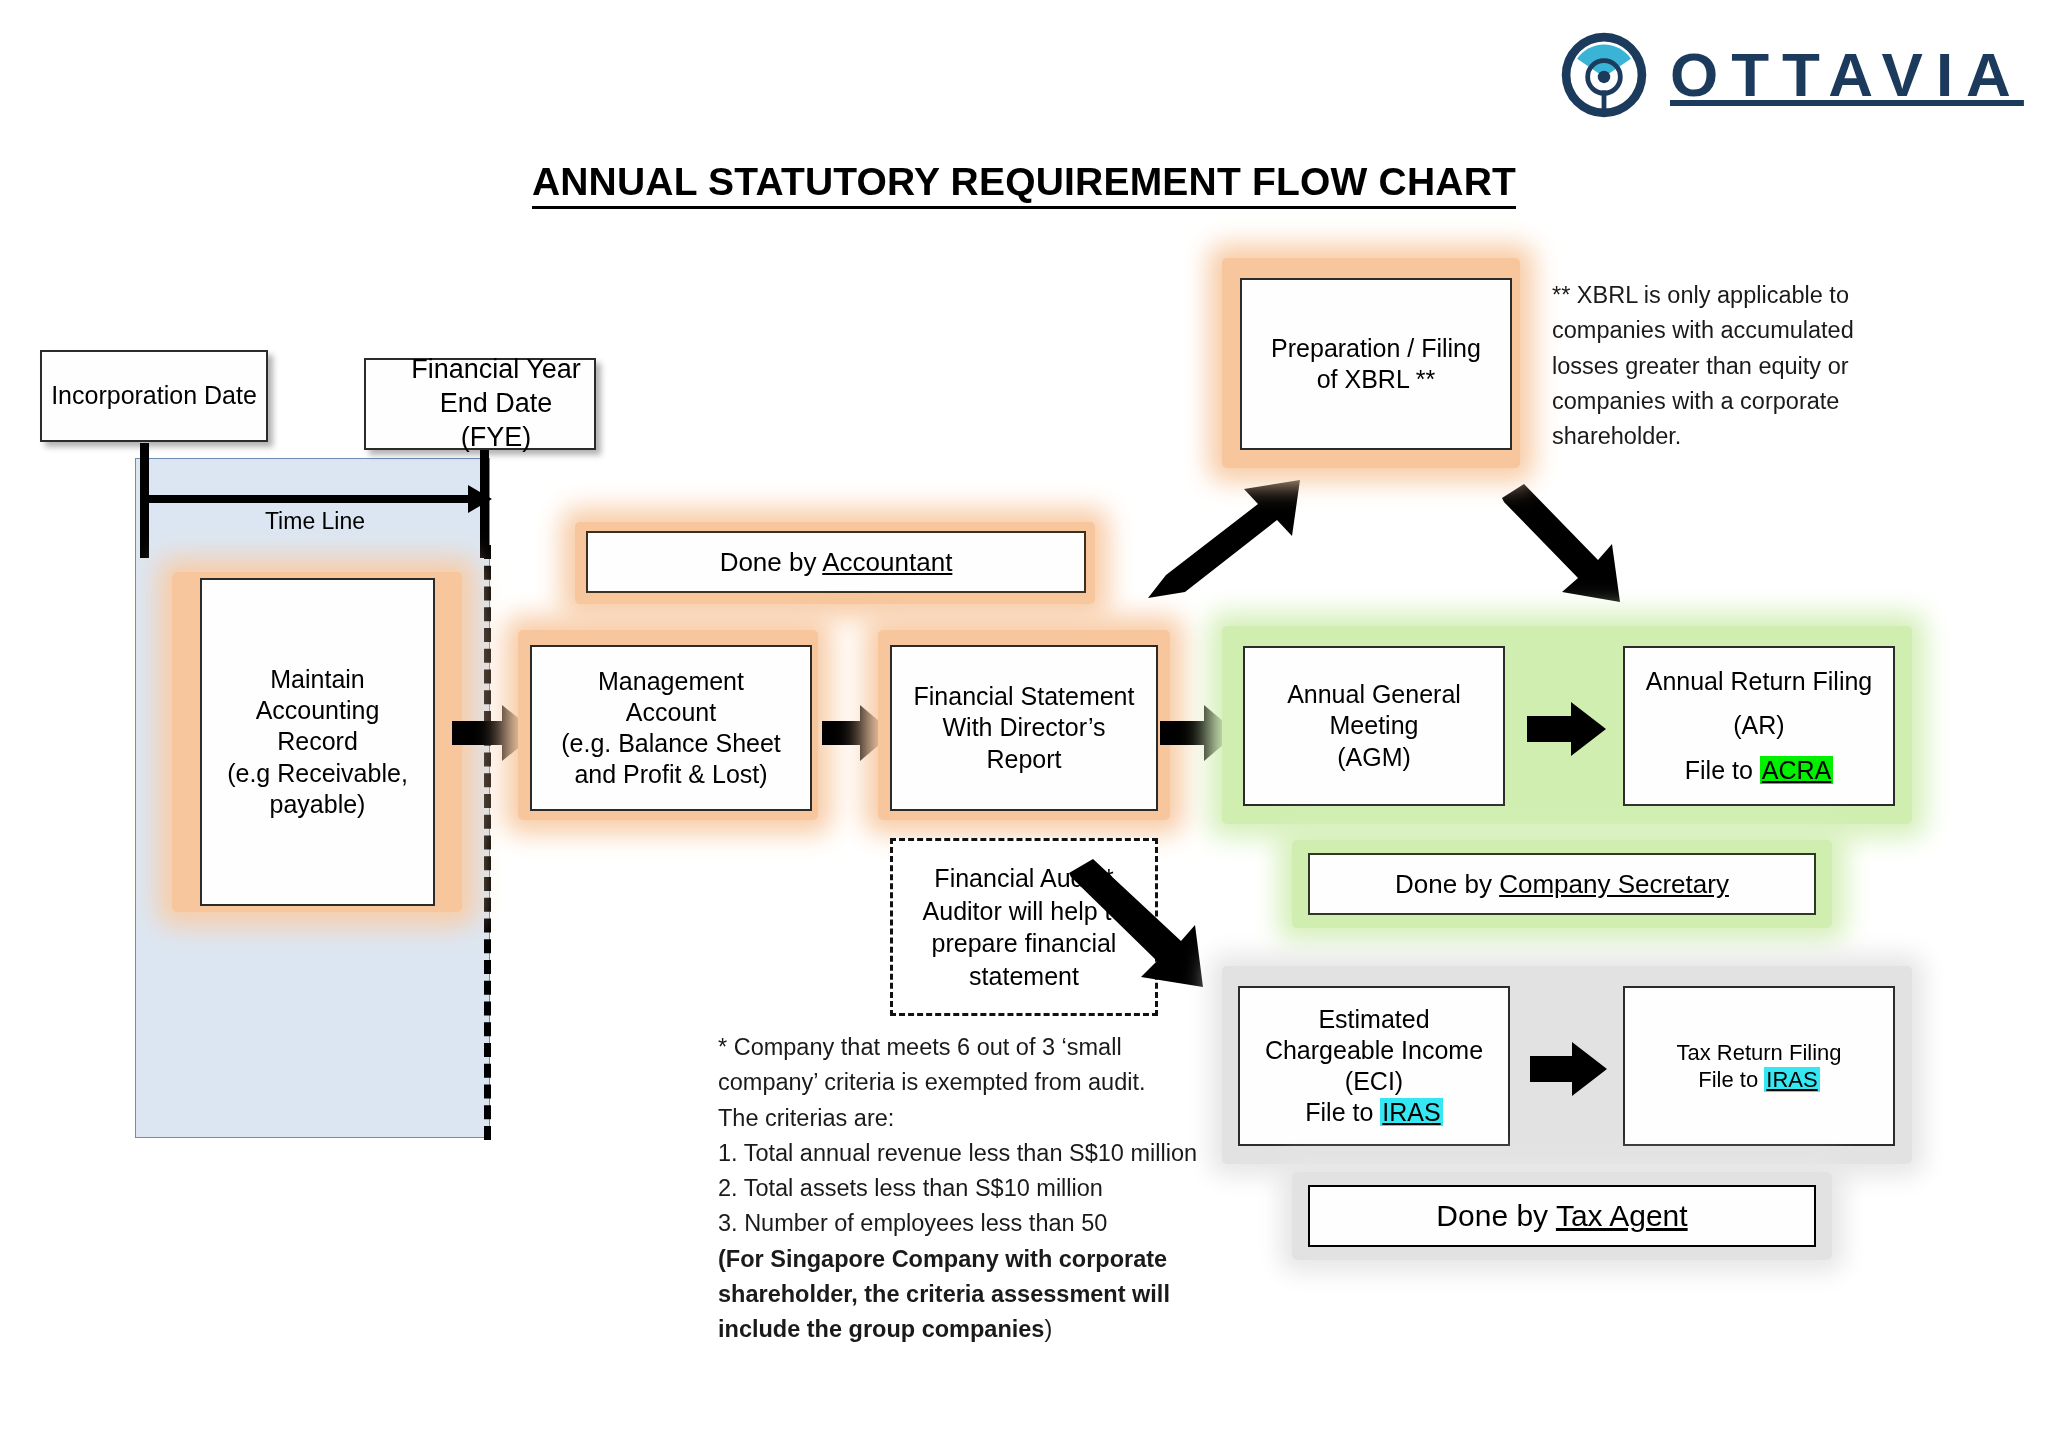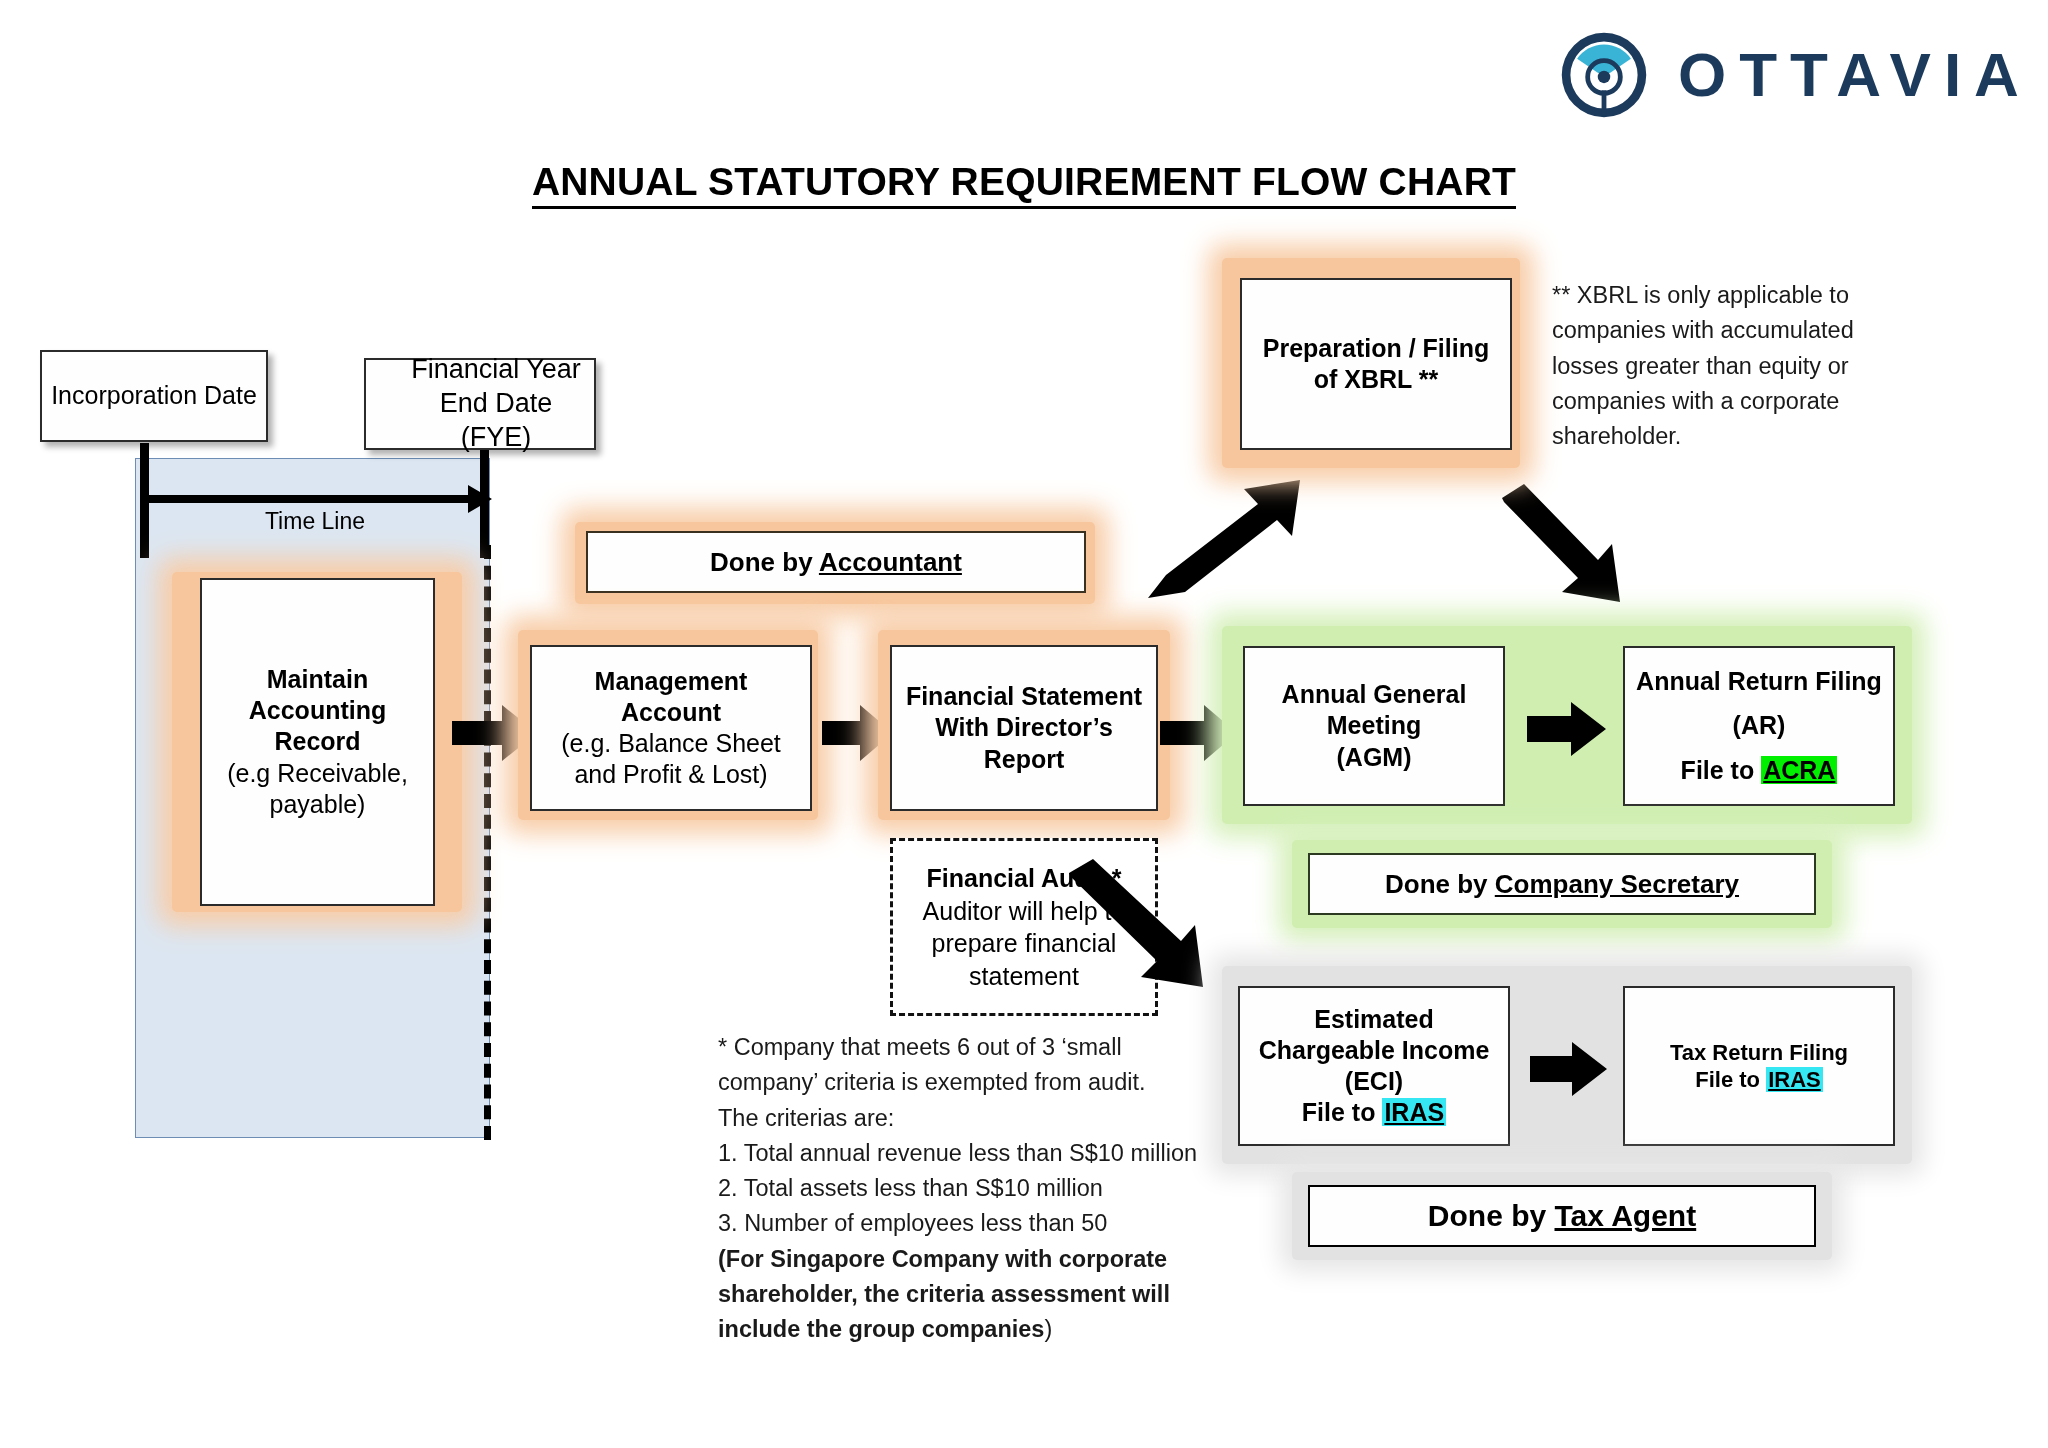--- a/index.html
+++ b/index.html
@@ -8,40 +8,40 @@
     background: #ffffff;
     font-family: "Liberation Sans", sans-serif;
     overflow: hidden;
   }
   #canvas { position: relative; width: 2048px; height: 1448px; background:#fff; }
 
   
   .logo-wrap { position:absolute; left:1556px; top:20px; width:470px; height:110px; display:flex; align-items:center; }
   .logo-mark { width:96px; height:96px; flex:0 0 96px; }
   .logo-text {
-    margin-left:26px; font-size:62px; font-weight:600; letter-spacing:13px;
-    color:#1b3a5c; font-family:"Liberation Sans", sans-serif; line-height:1;
+    margin-left:18px; font-size:62px; font-weight:600; letter-spacing:13px;
+    color:#1b3a5c; font-family:"Liberation Sans", sans-serif; line-height:1;text-decoration:underline;
   }
 
   
   .title {
     position:absolute; left:0; top:160px; width:2048px; text-align:center;
     font-size:39px; font-weight:bold; color:#000;
     letter-spacing:0.2px;
   }
   .title span { border-bottom:3px solid #000; padding-bottom:3px; }
 
   
   .box {
     position:absolute; background:#fefefe; border:2px solid #2b2b2b;
     display:flex; flex-direction:column; align-items:center; justify-content:center;
     text-align:center; color:#000; line-height:1.25;
   }
   .plain-shadow { box-shadow: 5px 5px 6px rgba(0,0,0,0.30); }
-  .b  { font-weight:bold; }
+  .b  { font-weight:normal; }
   .n  { font-weight:normal; }
 
   
   .glow {
     position:absolute; border-radius:5px;
   }
   .glow-orange { background:#f7c69c; box-shadow:0 0 26px 14px #f8cda8; }
   .glow-green  { background:#cfeeb0; box-shadow:0 0 26px 14px #d6f0bb; }
   .glow-grey   { background:#e2e2e2; box-shadow:0 0 24px 12px #e6e6e6; }
 

